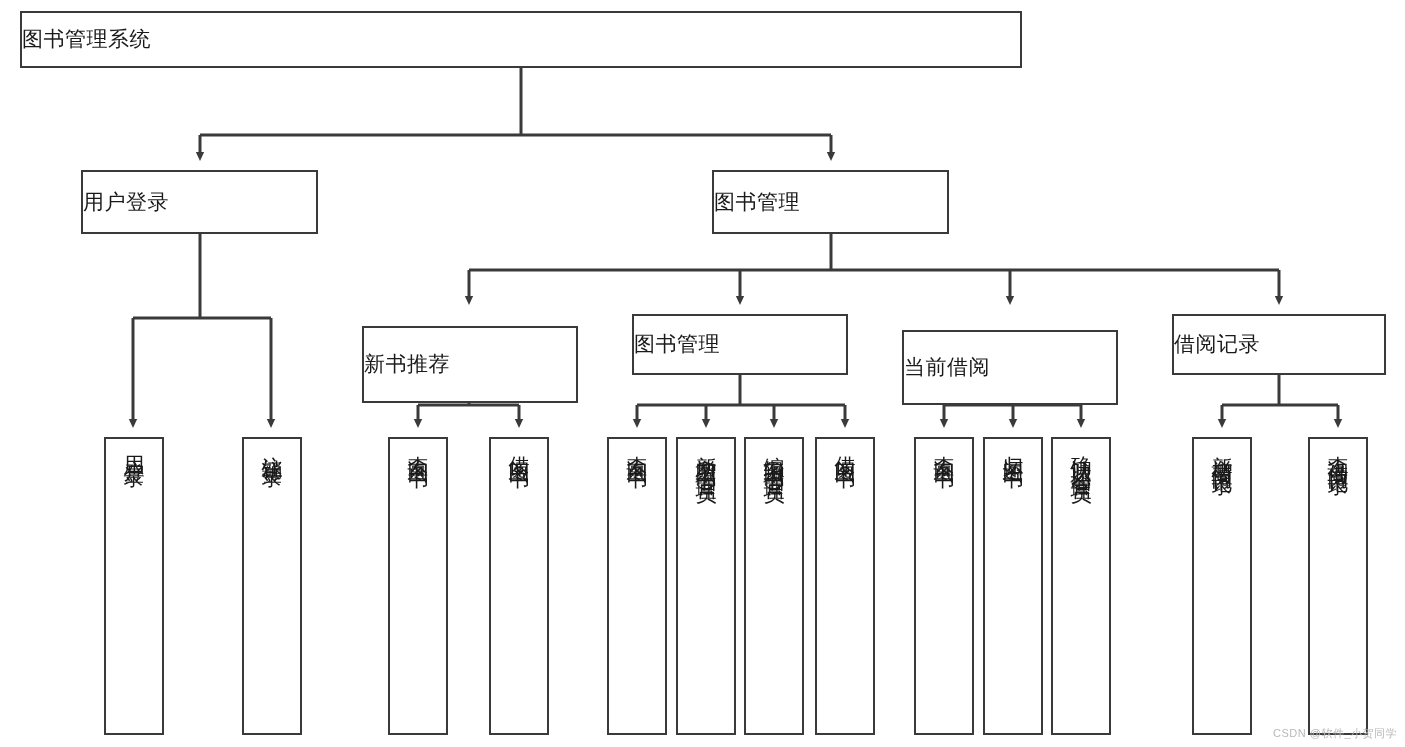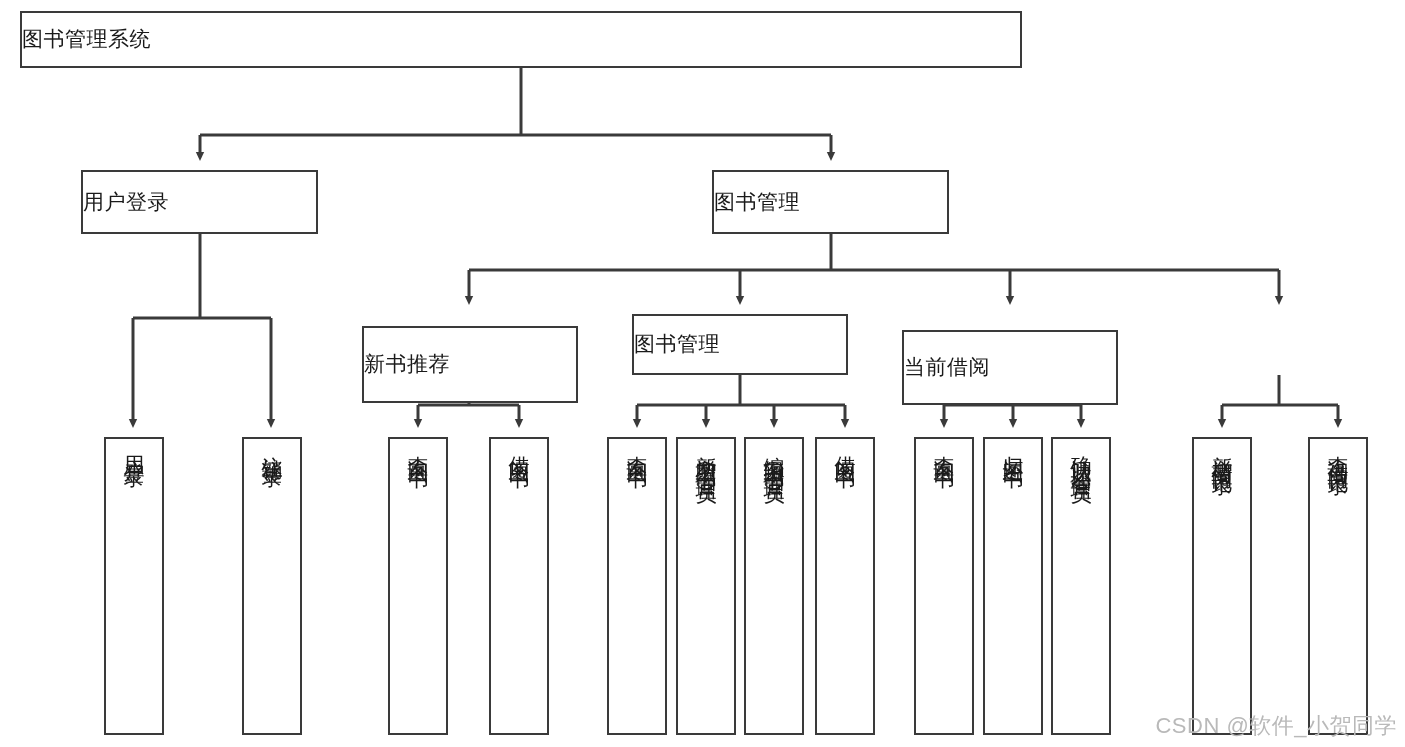--- a/index.html
+++ b/index.html
@@ -52,21 +52,21 @@
     line-height: 1.42;
     letter-spacing: 4px;
     white-space: nowrap;
     display: block;
     margin: 0 auto;
   }
   .watermark {
     position: absolute;
     right: 8px;
     bottom: 6px;
-    font-size: 22px;
+    font-size: 11px;
     color: #b9b9b9;
     z-index: 9;
     white-space: nowrap;
     letter-spacing: 0.5px;
   }
 </style>
 </head>
 <body>
 
 <div id="diagram-root">
@@ -134,20 +134,23 @@
 
   <div class="node" style="left:362px; top:314px; width:216px; height:77px;margin-top:12px;">
     <span class="node-label">新书推荐</span>
   </div>
   <div class="node" style="left:632px; top:314px; width:216px; height:61px;">
     <span class="node-label">图书管理</span>
   </div>
   <div class="node" style="left:902px; top:330px; width:216px; height:75px;">
     <span class="node-label">当前借阅</span>
   </div>
+  <div class="node" style="left:1172px; top:314px; width:214px; height:61px;">
+    <span class="node-label">借阅记录</span>
+  </div>
 
   <div class="node vertical" style="left:104px; top:437px; width:60px; height:298px;">
     <span class="node-label">用户登录</span>
   </div>
   <div class="node vertical" style="left:242px; top:437px; width:60px; height:298px;">
     <span class="node-label">注销登录</span>
   </div>
 
   <div class="node vertical" style="left:388px; top:437px; width:60px; height:298px;">
     <span class="node-label">查询图书</span>

